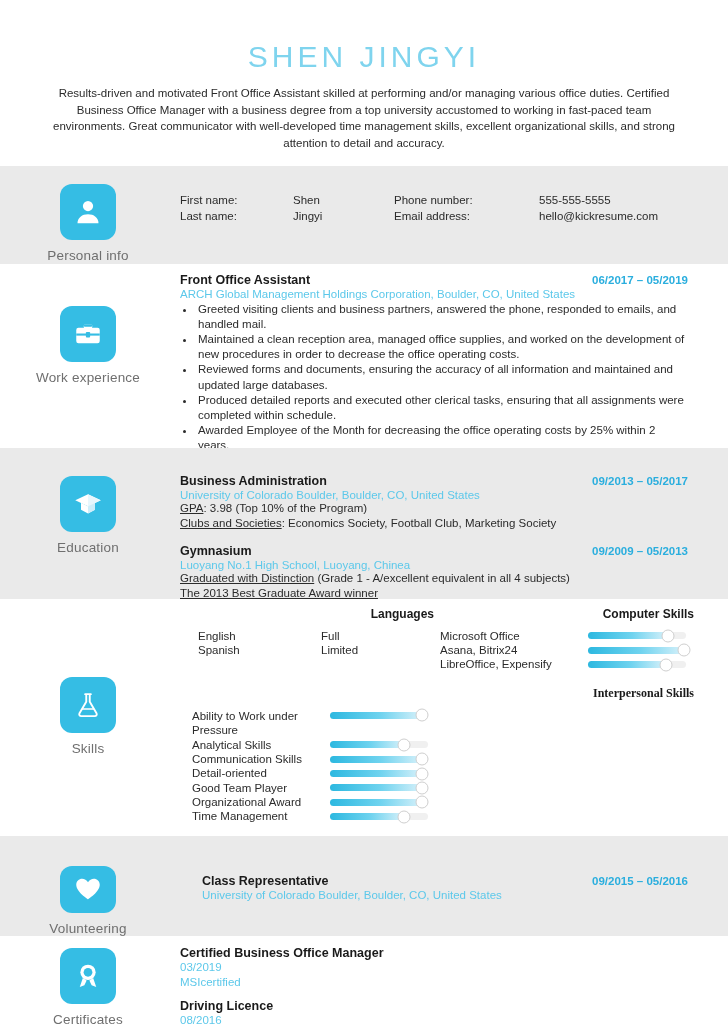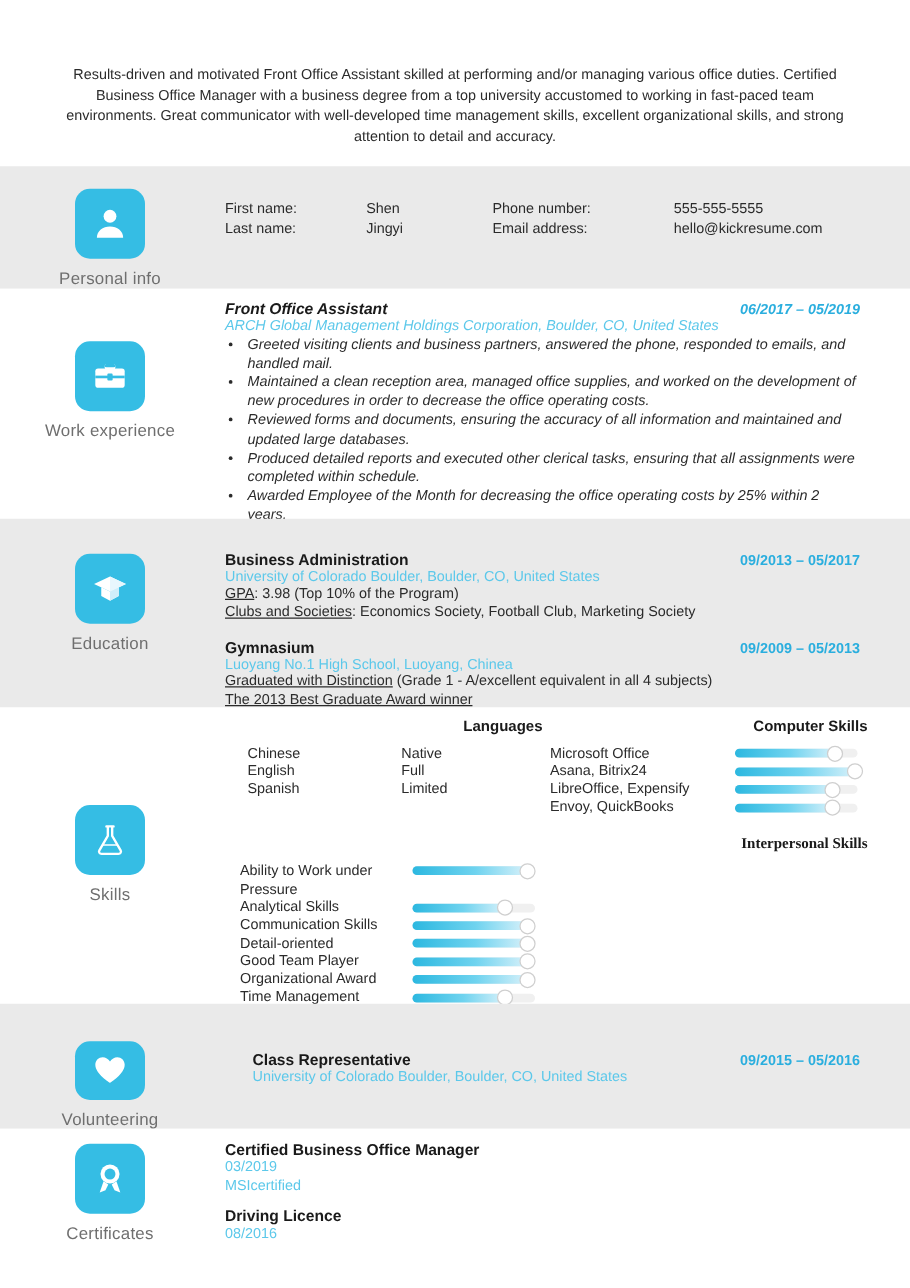--- a/index.html
+++ b/index.html
@@ -91,20 +91,21 @@
   .wrap2 .sk-track { margin-top: 3px; }
 
   .cert-date { font-size:11.5px; color:#5cc8ea; line-height:1.32; }
 </style>
 </head>
 <body>
 
 <div class="page">
 
   <div class="header">
+    <div class="name">SHEN JINGYI</div>
     <div class="summary">Results-driven and motivated Front Office Assistant skilled at performing and/or managing various office duties. Certified Business Office Manager with a business degree from a top university accustomed to working in fast-paced team environments. Great communicator with well-developed time management skills, excellent organizational skills, and strong attention to detail and accuracy.</div>
   </div>
 
   <div class="band gray" style="height:98px;">
     <div class="sidecol">
       <div class="icon-box">
         <svg width="30" height="30" viewBox="0 0 24 24" fill="#ffffff">
           <circle cx="12" cy="7.2" r="4.1"></circle>
           <path d="M3.6 21c0-4.6 3.8-7.3 8.4-7.3s8.4 2.7 8.4 7.3z"></path>
         </svg>
@@ -143,21 +144,21 @@
         <svg width="30" height="30" viewBox="0 0 24 24" fill="none">
           <rect x="2.6" y="7" width="18.8" height="12.4" rx="1.8" fill="#ffffff"></rect>
           <rect x="8.6" y="4.2" width="6.8" height="3.4" rx="1.2" fill="#ffffff"></rect>
           <rect x="8.6" y="4.2" width="6.8" height="2" rx="1" fill="#35bde4"></rect>
           <rect x="2.6" y="11.6" width="18.8" height="1.7" fill="#35bde4"></rect>
           <rect x="10.3" y="10.3" width="3.4" height="4.4" rx="0.7" fill="#35bde4"></rect>
         </svg>
       </div>
       <div class="side-label">Work experience</div>
     </div>
-    <div class="content" style="padding-top:9px;font-style:italic;">
+    <div class="content" style="padding-top:9px;">
       <div class="entry">
         <div class="entry-head">
           <span class="entry-title">Front Office Assistant</span>
           <span class="entry-date">06/2017 – 05/2019</span>
         </div>
         <div class="entry-sub">ARCH Global Management Holdings Corporation, Boulder, CO, United States</div>
         <ul class="bullets">
           <li>Greeted visiting clients and business partners, answered the phone, responded to emails, and handled mail.</li>
           <li>Maintained a clean reception area, managed office supplies, and worked on the development of new procedures in order to decrease the office operating costs.</li>
           <li>Reviewed forms and documents, ensuring the accuracy of all information and maintained and updated large databases.</li>
@@ -213,24 +214,20 @@
       </div>
       <div class="side-label">Skills</div>
     </div>
     <div class="content" style="padding-top:8px;padding-right:34px;">
 
       <div class="skills-grid">
 
         <div class="skills-col">
           <div class="sk-head">Languages</div>
           <div style="padding-left:18px;">
-            <div class="lang-row">
-              <span class="lang-name">Chinese</span>
-              <span class="lang-level">Native</span>
-            </div>
             <div class="lang-row">
               <span class="lang-name">English</span>
               <span class="lang-level">Full</span>
             </div>
             <div class="lang-row">
               <span class="lang-name">Spanish</span>
               <span class="lang-level">Limited</span>
             </div>
           </div>
         </div>
@@ -252,27 +249,20 @@
                 <span class="sk-knob" style="left: 98%;"></span>
               </span>
             </div>
             <div class="sk-row">
               <span class="sk-name">LibreOffice, Expensify</span>
               <span class="sk-track">
                 <span class="sk-fill" style="width: 80%;"></span>
                 <span class="sk-knob" style="left: 80%;"></span>
               </span>
             </div>
-            <div class="sk-row">
-              <span class="sk-name">Envoy, QuickBooks</span>
-              <span class="sk-track">
-                <span class="sk-fill" style="width: 80%;"></span>
-                <span class="sk-knob" style="left: 80%;"></span>
-              </span>
-            </div>
           </div>
         </div>
       </div>
 
       <div class="interpersonal">
         <div class="sk-head" style="text-align:right;padding-left:62px;font-family:Liberation Serif, serif;">Interpersonal Skills</div>
         <div class="inter-wrap">
           <div class="sk-row wrap2">
             <span class="sk-name narrow">Ability to Work under Pressure</span>
             <span class="sk-track">

